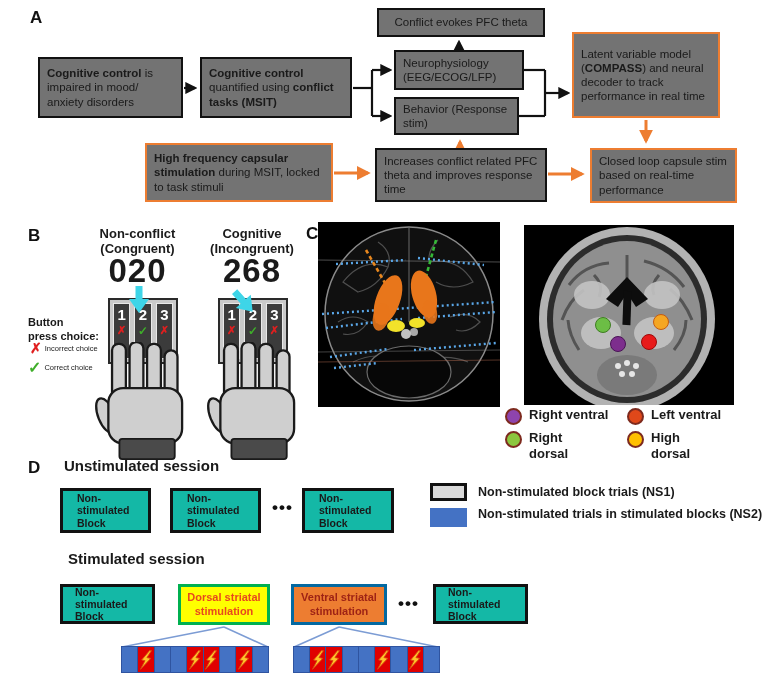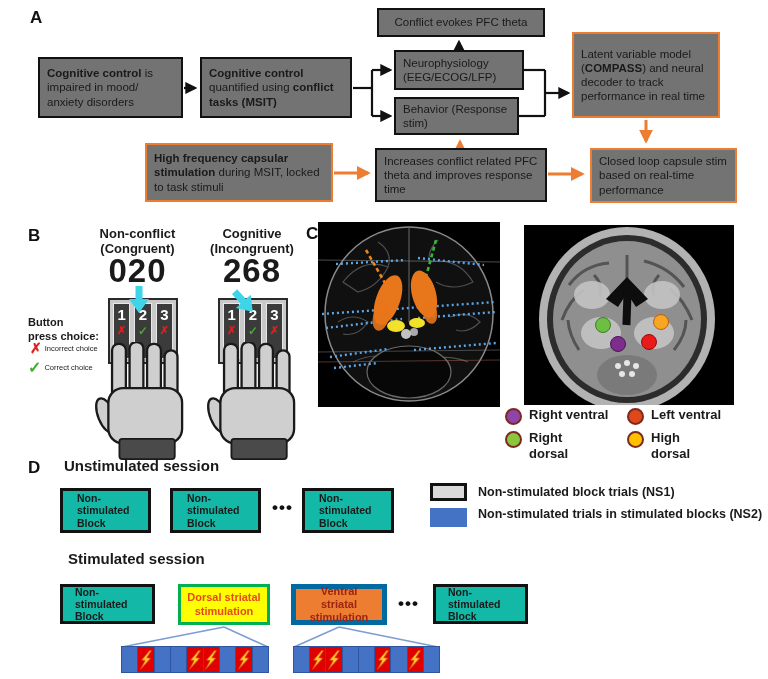--- a/index.html
+++ b/index.html
@@ -38,21 +38,21 @@
   .clab{font-size:13px;font-weight:bold;line-height:1.2;}
   .clab span{display:block;}
   
   .dhead{position:absolute;font-size:15px;font-weight:bold;z-index:2;}
   .nsbox{position:absolute;background:#14b8a6;border:3.5px solid #111;z-index:2;
          display:flex;align-items:center;justify-content:center;
          font-size:10.5px;font-weight:bold;line-height:1.15;box-sizing:border-box;padding:1px 12px;}
   .stimbox{position:absolute;z-index:2;display:flex;align-items:center;justify-content:center;
          text-align:center;font-size:11px;font-weight:bold;line-height:1.2;box-sizing:border-box;padding:1px 6px;}
   .stimbox.dorsal{background:#FFFF00;border:3px solid #00B050;color:#E8491D;}
-  .stimbox.ventral{background:#ED7D31;border:5px solid #0369a1;color:#9E2315;}
+  .stimbox.ventral{background:#ED7D31;border:3px solid #0369a1;color:#9E2315;}
   .dots{position:absolute;font-size:17px;font-weight:bold;letter-spacing:1px;z-index:2;color:#111;}
   .dleg-swatch{position:absolute;z-index:2;box-sizing:border-box;}
   .dleg-swatch.ns1{background:#D9D9D9;border:3px solid #111;}
   .dleg-swatch.ns2{background:#4472C4;}
   .dleg-text{position:absolute;z-index:2;font-size:12.5px;font-weight:bold;line-height:1.3;}
   .strip{position:absolute;z-index:2;display:flex;border:1.5px solid #2f54a0;box-sizing:border-box;}
   .cell{flex:1;background:#4472C4;border-right:1px solid #2f54a0;display:flex;align-items:center;justify-content:center;}
   .cell:last-child{border-right:none;}
   .cell.stim{background:#E00000;}
   .bolt{width:12px;height:22px;transform:rotate(12deg);}

